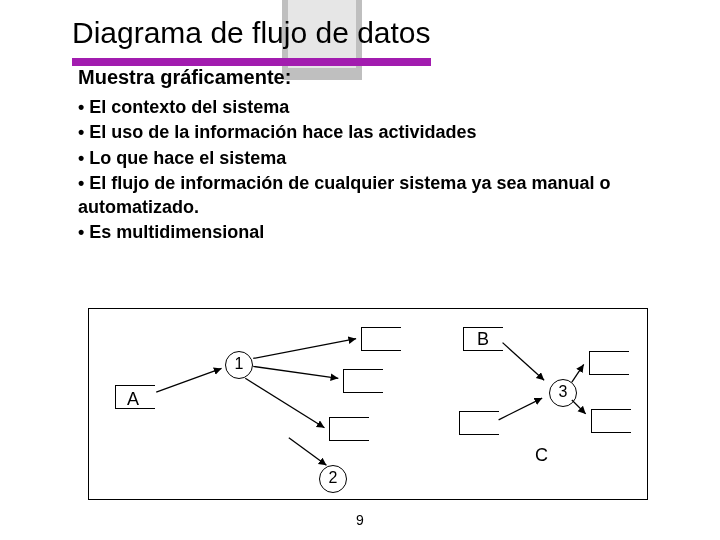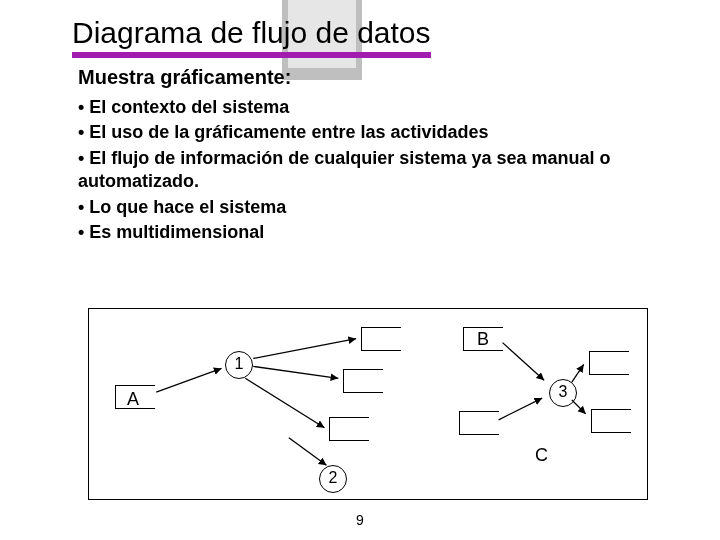--- a/index.html
+++ b/index.html
@@ -23,22 +23,22 @@
     position: absolute;
     left: 288px; top: 0;
     width: 68px; height: 68px;
     background: #e6e6e6;
   }
   .title {
     position: absolute;
     left: 72px; top: 16px;
     font-size: 30px;
     color: #000;
-    border-bottom: 6px solid #a21caf;
-    padding-bottom: 2px;
+    border-bottom: 8px solid #a21caf;
+    padding-bottom: 8px;
     z-index: 5;
   }
   .subtitle {
     position: absolute;
     left: 78px; top: 66px;
     font-size: 20px;
     font-weight: bold;
   }
   .bullets {
     position: absolute;
@@ -100,23 +100,23 @@
 <body>
 
 <div class="deco-outer"></div>
 <div class="deco-inner"></div>
 
 <div class="title">Diagrama de flujo de datos</div>
 <div class="subtitle">Muestra gráficamente:</div>
 
 <div class="bullets">
   <p>• El contexto del sistema</p>
-  <p>• El uso de la gráficamente entre las actividades</p>
+  <p>• El uso de la información hace las actividades</p>
+  <p>• Lo que hace el sistema</p>
   <p>• El flujo de información de cualquier sistema ya sea manual o automatizado.</p>
-  <p>• Lo que hace el sistema</p>
   <p>• Es multidimensional</p>
 </div>
 
 <div class="diagram-box">
 
   <div class="rect-open" style="left:26px; top:76px;"></div>
   <div class="lbl" style="left:38px; top:80px;">A</div>
 
   <div class="rect-open" style="left:272px; top:18px;"></div>
   <div class="rect-open" style="left:254px; top:60px;"></div>

